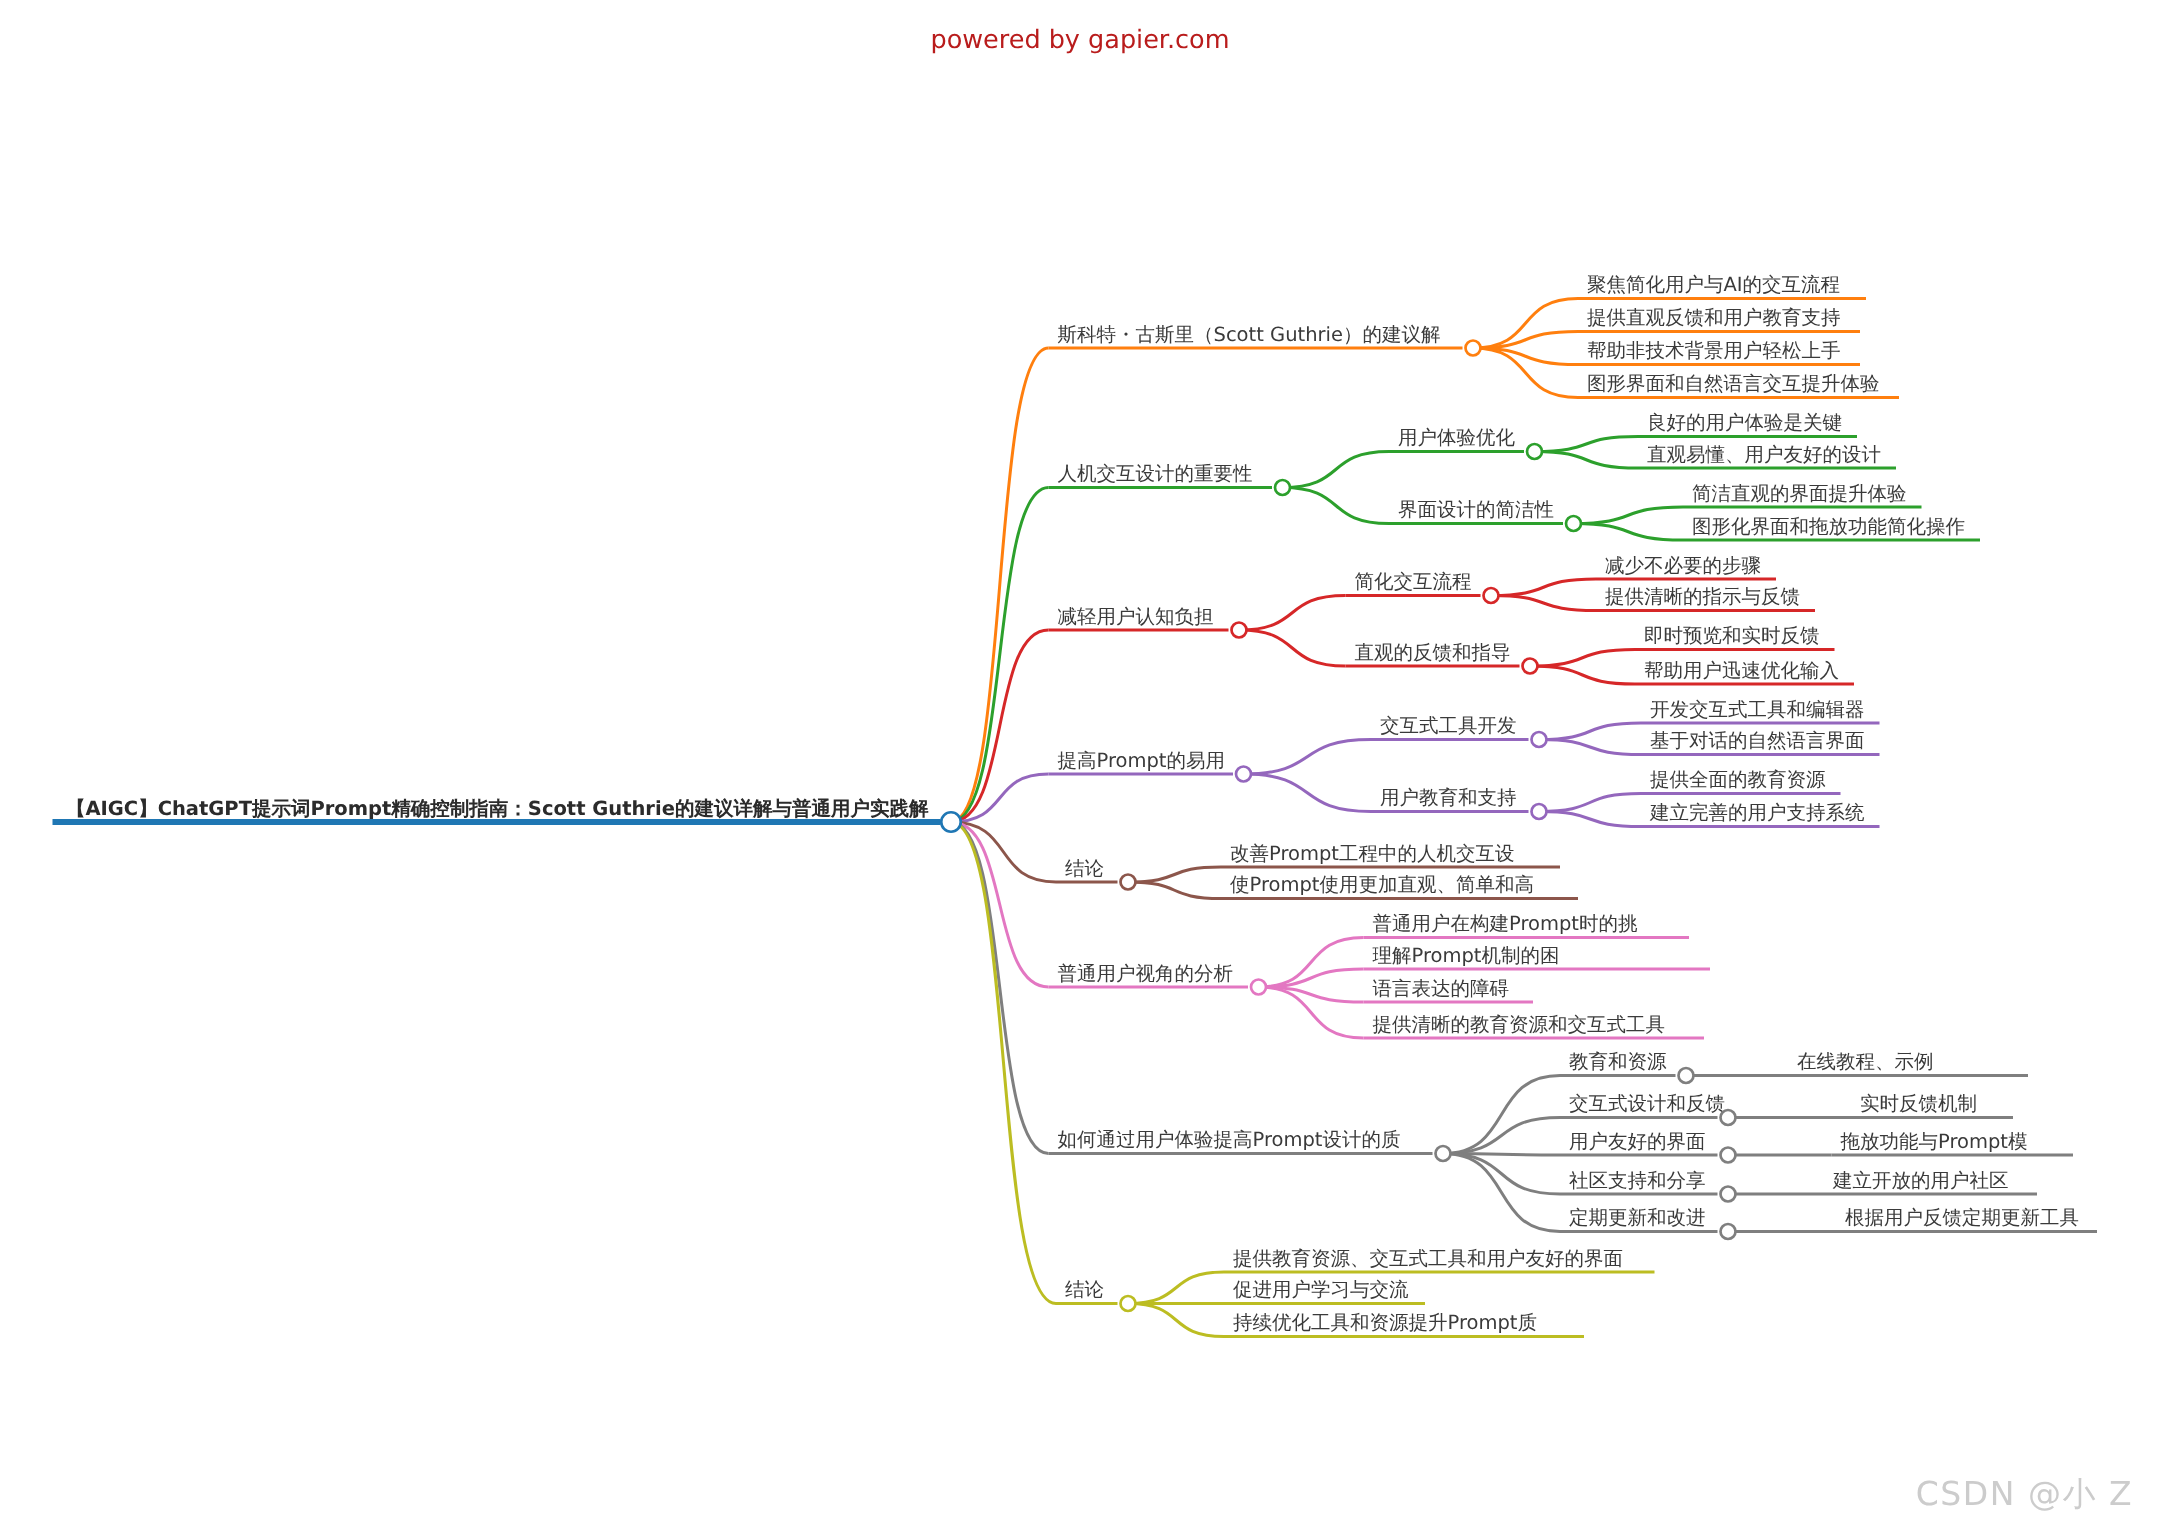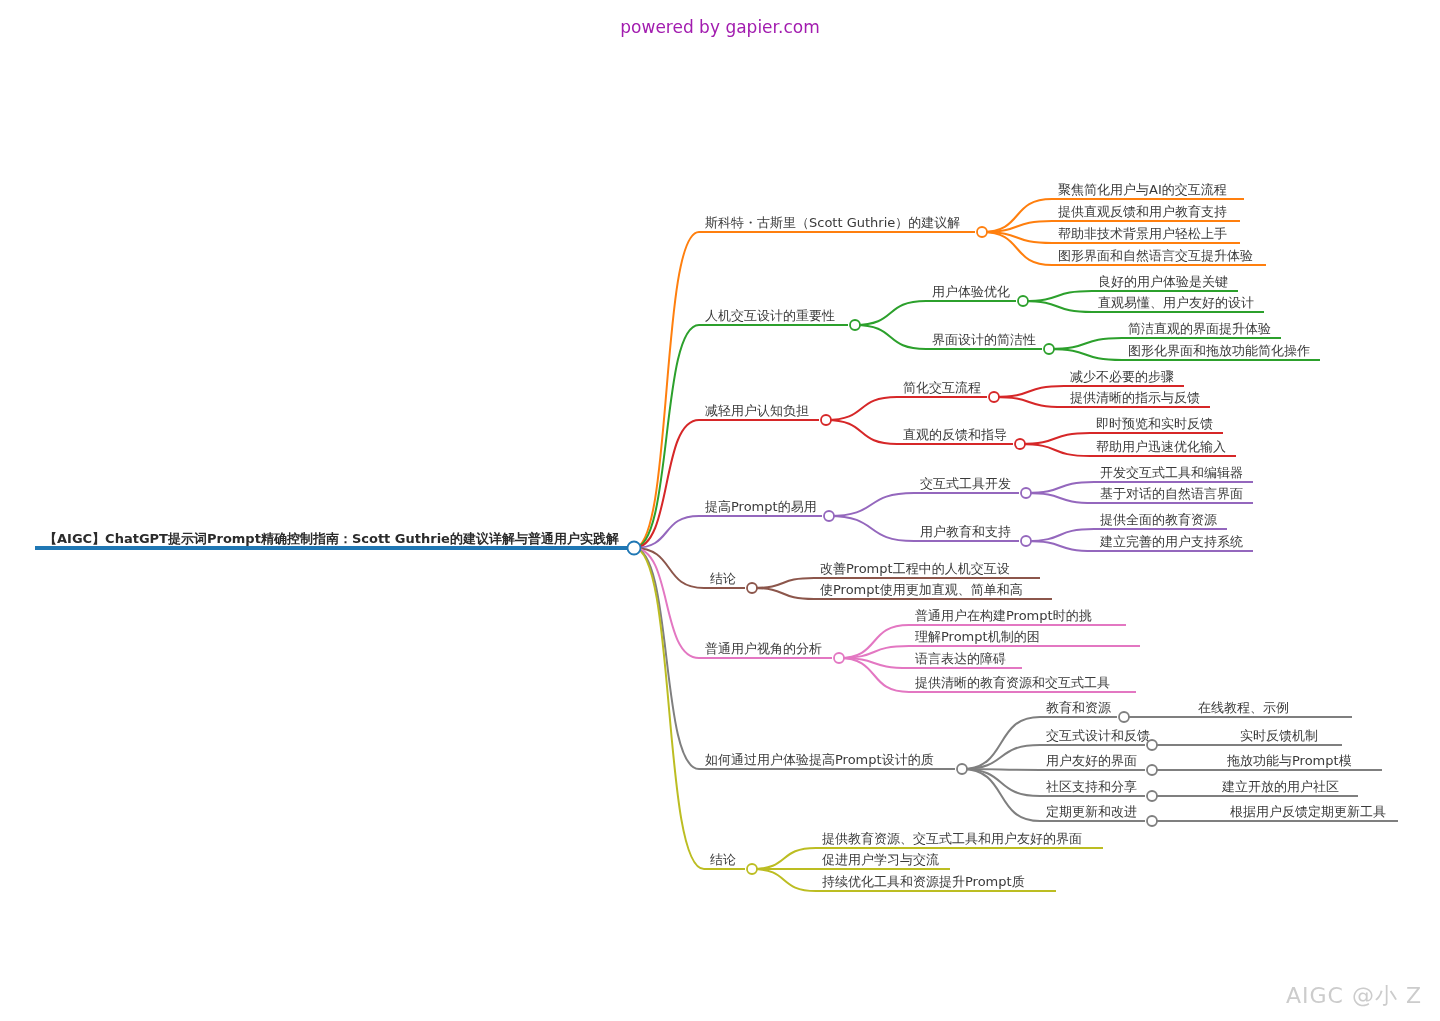--- a/index.html
+++ b/index.html
@@ -1,19 +1,19 @@
 <!DOCTYPE html>
 <html><head>
 <meta charset="utf-8">
 <style>
   html,body{margin:0;padding:0;background:#fff;}
   .stage{position:relative;width:1440px;height:1021px;background:#fff;overflow:hidden;
          font-family:"DejaVu Sans","Liberation Sans",sans-serif;}
   .wm-top{position:absolute;top:17px;left:0;width:100%;text-align:center;
-          font-size:17px;color:#a21caf;}
+          font-size:17px;color:#b91c1c;}
   .wm-bottom{position:absolute;right:18px;bottom:10px;font-size:22px;color:#cccccc;
              letter-spacing:1px;}
   svg text{font-family:"DejaVu Sans","Liberation Sans",sans-serif;font-size:13px;fill:#3a3a3a;}
   svg text.root-label{font-weight:600;fill:#2b2b2b;}
   svg path.link{fill:none;stroke-width:2;}
   svg line.underline{stroke-width:2;}
   svg line.root-underline{stroke-width:4;}
   svg circle.node-dot{fill:#ffffff;stroke-width:1.8;}
 </style>
 </head>
@@ -185,14 +185,14 @@
       <text x="822" y="843">提供教育资源、交互式工具和用户友好的界面</text>
       <path class="link" d="M 752 869 C 790.4 869, 777.6 869, 816 869" stroke="#bcbd22"></path>
       <line class="underline" x1="816" y1="869" x2="950" y2="869" stroke="#bcbd22"></line>
       <text x="822" y="864">促进用户学习与交流</text>
       <path class="link" d="M 752 869 C 790.4 869, 777.6 891, 816 891" stroke="#bcbd22"></path>
       <line class="underline" x1="816" y1="891" x2="1056" y2="891" stroke="#bcbd22"></line>
       <text x="822" y="886">持续优化工具和资源提升Prompt质</text>
       <circle class="node-dot" cx="752" cy="869" r="5" stroke="#bcbd22"></circle>
       <circle class="node-dot" cx="634" cy="548" r="6.5" stroke="#1f77b4" stroke-width="2.2"></circle>
     </svg>
-  <div class="wm-bottom">AIGC @小 Z</div>
+  <div class="wm-bottom">CSDN @小 Z</div>
 </div>
 
 </body></html>

